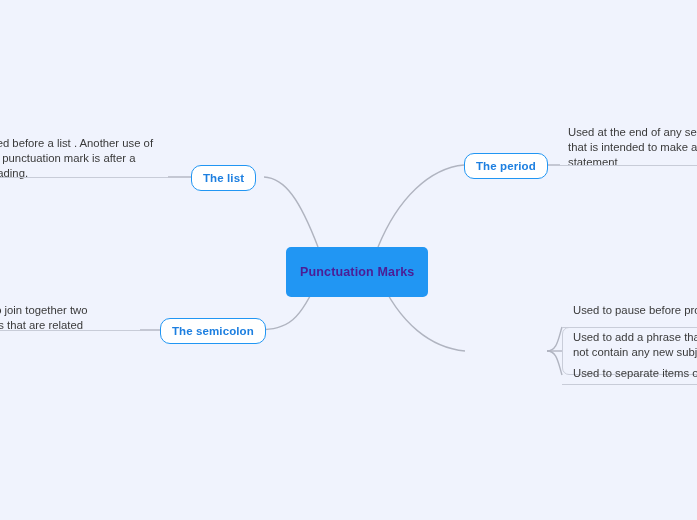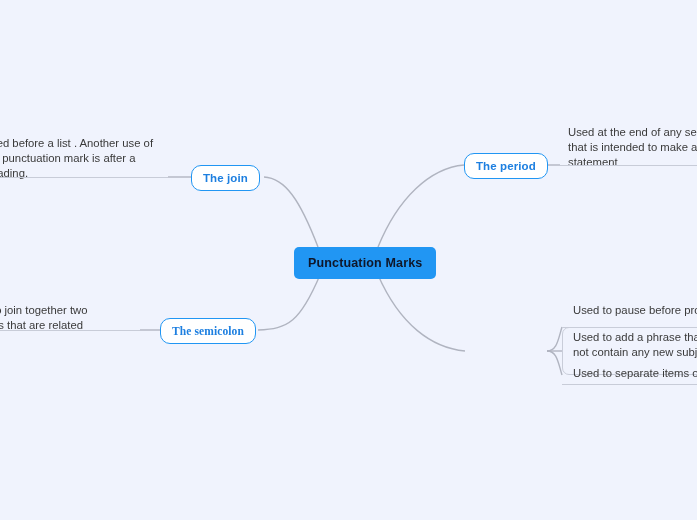--- a/index.html
+++ b/index.html
@@ -29,29 +29,28 @@
     top: 0;
     width: 697px;
     height: 520px;
     pointer-events: none;
   }
 
   
   .root-node {
     position: absolute;
     background: #2196f3;
-    color: #0f172a;
+    color: #4c1d95;
     font-weight: bold;
     font-size: 12.5px;
     border-radius: 5px;
-    padding: 9px 14px;
+    padding: 18px 14px;
     white-space: nowrap;
     box-sizing: border-box;
     letter-spacing: 0.15px;
-    margin-left: 8px;
   }
 
   
   .branch-node {
     position: absolute;
     background: #ffffff;
     color: #1d7fe0;
     border: 1.6px solid #2196f3;
     border-radius: 10px;
     font-weight: bold;
@@ -109,25 +108,25 @@
       <path d="M 540 165 L 560 165"></path>
 
       <path d="M 547 351 C 557 351 558 340 562 327"></path>
       <path d="M 547 351 L 562 351"></path>
       <path d="M 547 351 C 557 351 558 362 562 375"></path>
     </g>
   </svg>
 
   <div class="root-node" style="left:286px; top:247px;">Punctuation Marks</div>
 
-  <div class="branch-node" style="left:191px; top:165px;">The join</div>
+  <div class="branch-node" style="left:191px; top:165px;">The list</div>
 
   <div class="branch-node" style="left:464px; top:153px;">The period</div>
 
-  <div class="branch-node" style="left:160px; top:318px;font-family:Liberation Serif, serif;">The semicolon</div>
+  <div class="branch-node" style="left:160px; top:318px;">The semicolon</div>
 
 
   <div class="leaf-text" style="left:-9px; top:136px; width:180px;">sed before a list . Another use of
 is punctuation mark is after a
 eading.</div>
   <div class="leaf-underline" style="left:0px; top:177px; width:168px;"></div>
 
   <div class="leaf-text" style="left:-8px; top:303px; width:150px;">to join together two
 es that are related</div>
   <div class="leaf-underline" style="left:0px; top:330px; width:140px;"></div>

